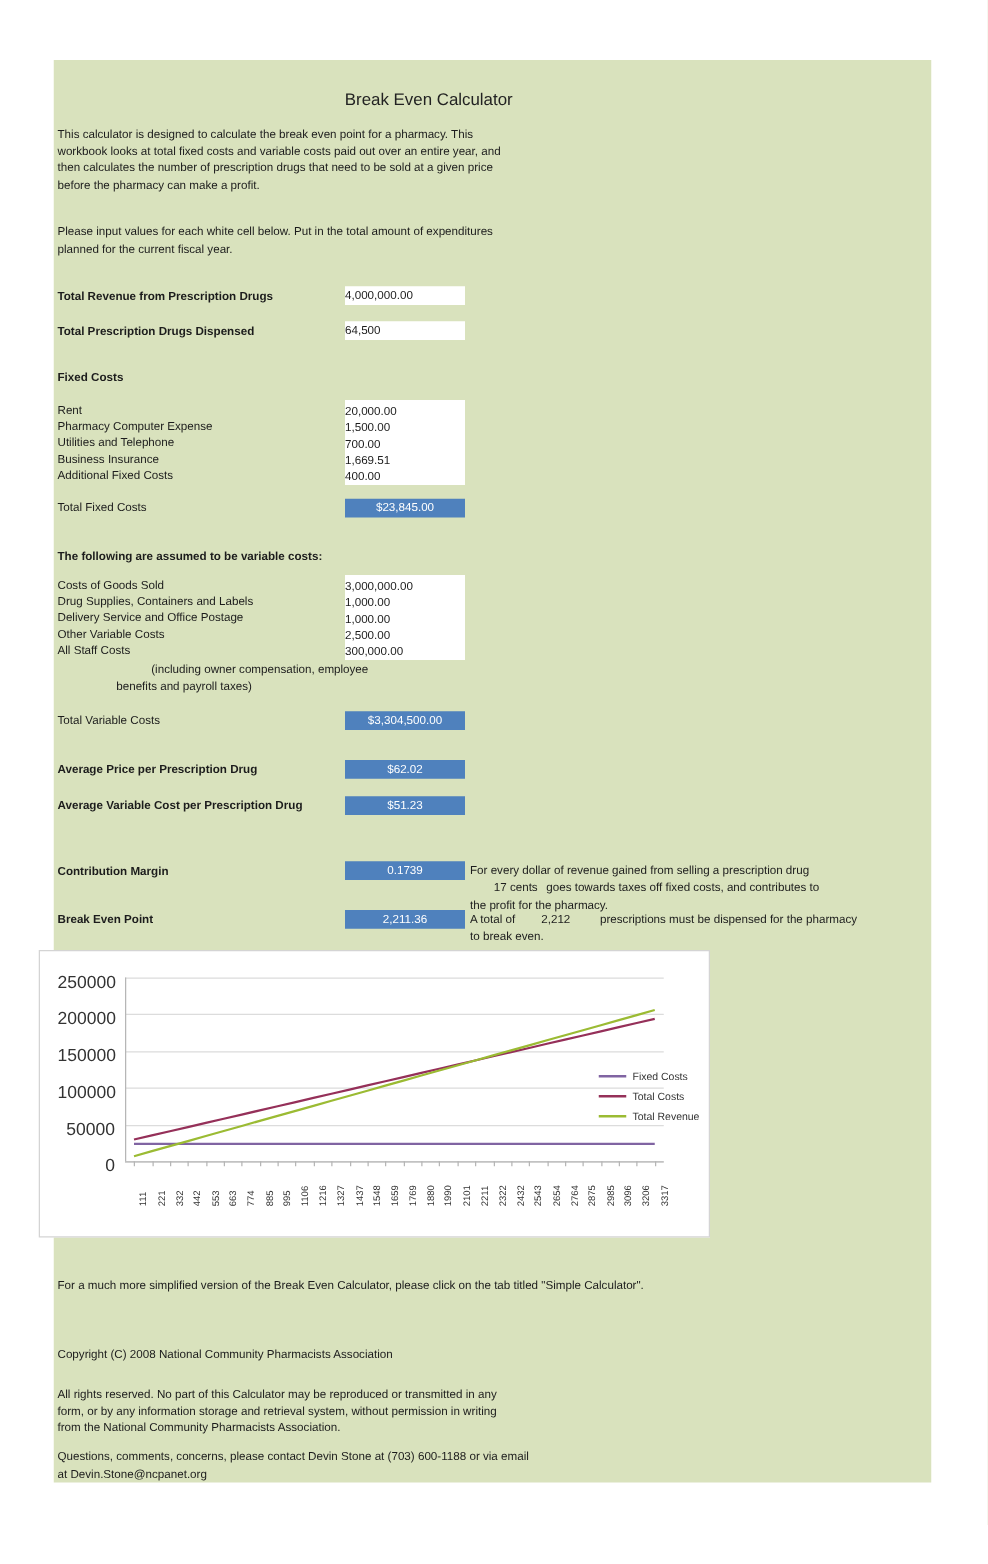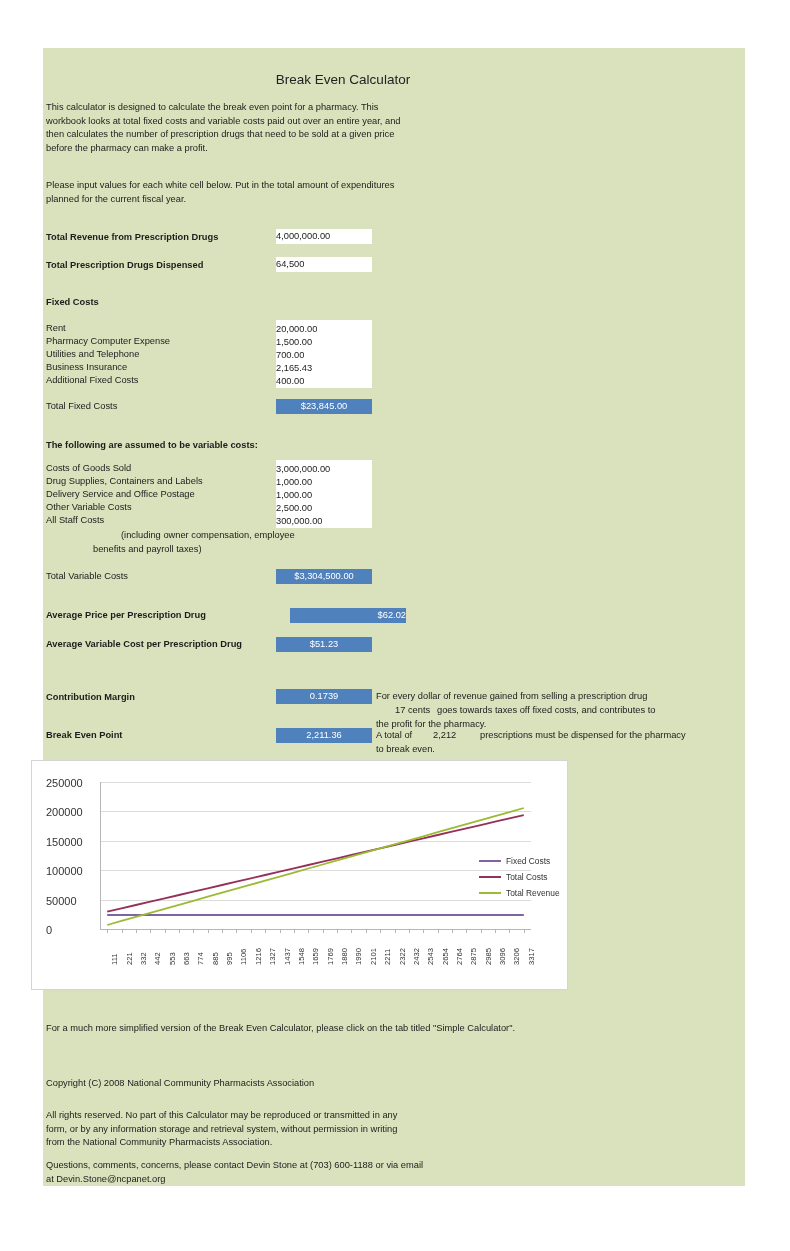--- a/index.html
+++ b/index.html
@@ -6,21 +6,21 @@
   body{width:790px;height:1251px;position:relative;font-family:"Liberation Sans",sans-serif;color:#1a1a1a;overflow:hidden;}
   .panel{position:absolute;left:43px;top:48px;width:702px;height:1138px;background:#d9e2bd;}
   .title{position:absolute;left:0;top:24px;width:600px;text-align:center;font-size:13.5px;color:#222;}
   .para{position:absolute;font-size:9.3px;line-height:13.6px;color:#1c1c1c;white-space:pre-line;}
   .row-label{position:absolute;font-size:9.3px;color:#1c1c1c;}
   .bold{font-weight:bold;}
   .cell-white{position:absolute;background:#ffffff;font-size:9.3px;color:#1c1c1c;text-align:left;line-height:14px;}
   .cell-blue{position:absolute;background:#4f81bd;color:#ffffff;font-size:9.3px;text-align:center;line-height:15px;height:15px;}
   .note{position:absolute;font-size:9.3px;line-height:13.6px;color:#1c1c1c;}
   .chartbox{position:absolute;left:31px;top:760px;width:535px;height:228px;background:#ffffff;border:1px solid #d4d4d4;}
-  .ylab{position:absolute;font-size:11px;color:#333;text-align:left;width:46px;}
+  .ylab{position:absolute;font-size:14px;color:#333;text-align:right;width:46px;}
   .gridline{position:absolute;left:68px;width:431px;height:1px;background:#dcdcdc;}
   .axisline{position:absolute;background:#b6b6b6;}
   .xtick{position:absolute;font-size:7.6px;color:#333;transform:rotate(-90deg);transform-origin:left top;white-space:nowrap;}
   .legend{position:absolute;left:447px;top:92px;font-size:8.4px;color:#333;}
   .legend-row{display:flex;align-items:center;height:16px;}
   .legend-swatch{width:22px;height:2.5px;margin-right:5px;}
   .hidden-char{position:absolute;left:49px;top:784px;font-size:9.3px;color:#1c1c1c;z-index:0;}
 </style>
 </head>
 <body>
@@ -45,21 +45,21 @@
   <div class="row-label bold" style="left:3px;top:249px;">Fixed Costs</div>
 
   <div class="cell-white" style="left:233px;top:272px;width:96px;height:67px;"></div>
   <div class="row-label" style="left:3px;top:275px;">Rent</div>
   <div class="cell-white" style="left:233px;top:274px;width:96px;">20,000.00</div>
   <div class="row-label" style="left:3px;top:288px;">Pharmacy Computer Expense</div>
   <div class="cell-white" style="left:233px;top:287px;width:96px;">1,500.00</div>
   <div class="row-label" style="left:3px;top:301px;">Utilities and Telephone</div>
   <div class="cell-white" style="left:233px;top:300px;width:96px;">700.00</div>
   <div class="row-label" style="left:3px;top:314px;">Business Insurance</div>
-  <div class="cell-white" style="left:233px;top:313px;width:96px;">2,165.43</div>
+  <div class="cell-white" style="left:233px;top:313px;width:96px;">1,669.51</div>
   <div class="row-label" style="left:3px;top:327px;">Additional Fixed Costs</div>
   <div class="cell-white" style="left:233px;top:326px;width:96px;">400.00</div>
 
   <div class="row-label" style="left:3px;top:353px;">Total Fixed Costs</div>
   <div class="cell-blue" style="left:233px;top:351px;width:96px;">$23,845.00</div>
 
   <div class="row-label bold" style="left:3px;top:392px;">The following are assumed to be variable costs:</div>
 
   <div class="cell-white" style="left:233px;top:412px;width:96px;height:67px;"></div>
   <div class="row-label" style="left:3px;top:415px;">Costs of Goods Sold</div>
@@ -73,21 +73,21 @@
   <div class="row-label" style="left:3px;top:467px;">All Staff Costs</div>
   <div class="cell-white" style="left:233px;top:466px;width:96px;">300,000.00</div>
 
   <div class="row-label" style="left:50px;top:482px;padding-left:28px;">(including owner compensation, employee</div>
   <div class="row-label" style="left:50px;top:496px;">benefits and payroll taxes)</div>
 
   <div class="row-label" style="left:3px;top:523px;">Total Variable Costs</div>
   <div class="cell-blue" style="left:233px;top:521px;width:96px;">$3,304,500.00</div>
 
   <div class="row-label bold" style="left:3px;top:562px;">Average Price per Prescription Drug</div>
-  <div class="cell-blue" style="left:247px;top:560px;width:116px;text-align:right;">$62.02</div>
+  <div class="cell-blue" style="left:233px;top:560px;width:96px;">$62.02</div>
 
   <div class="row-label bold" style="left:3px;top:591px;">Average Variable Cost per Prescription Drug</div>
   <div class="cell-blue" style="left:233px;top:589px;width:96px;">$51.23</div>
 
   <div class="row-label bold" style="left:3px;top:644px;">Contribution Margin</div>
   <div class="cell-blue" style="left:233px;top:641px;width:96px;">0.1739</div>
   <div class="note" style="left:333px;top:642px;">For every dollar of revenue gained from selling a prescription drug</div>
   <div class="note" style="left:352px;top:656px;">17 cents</div>
   <div class="note" style="left:394px;top:656px;">goes towards taxes off fixed costs, and contributes to</div>
   <div class="note" style="left:333px;top:670px;">the profit for the pharmacy.</div>

